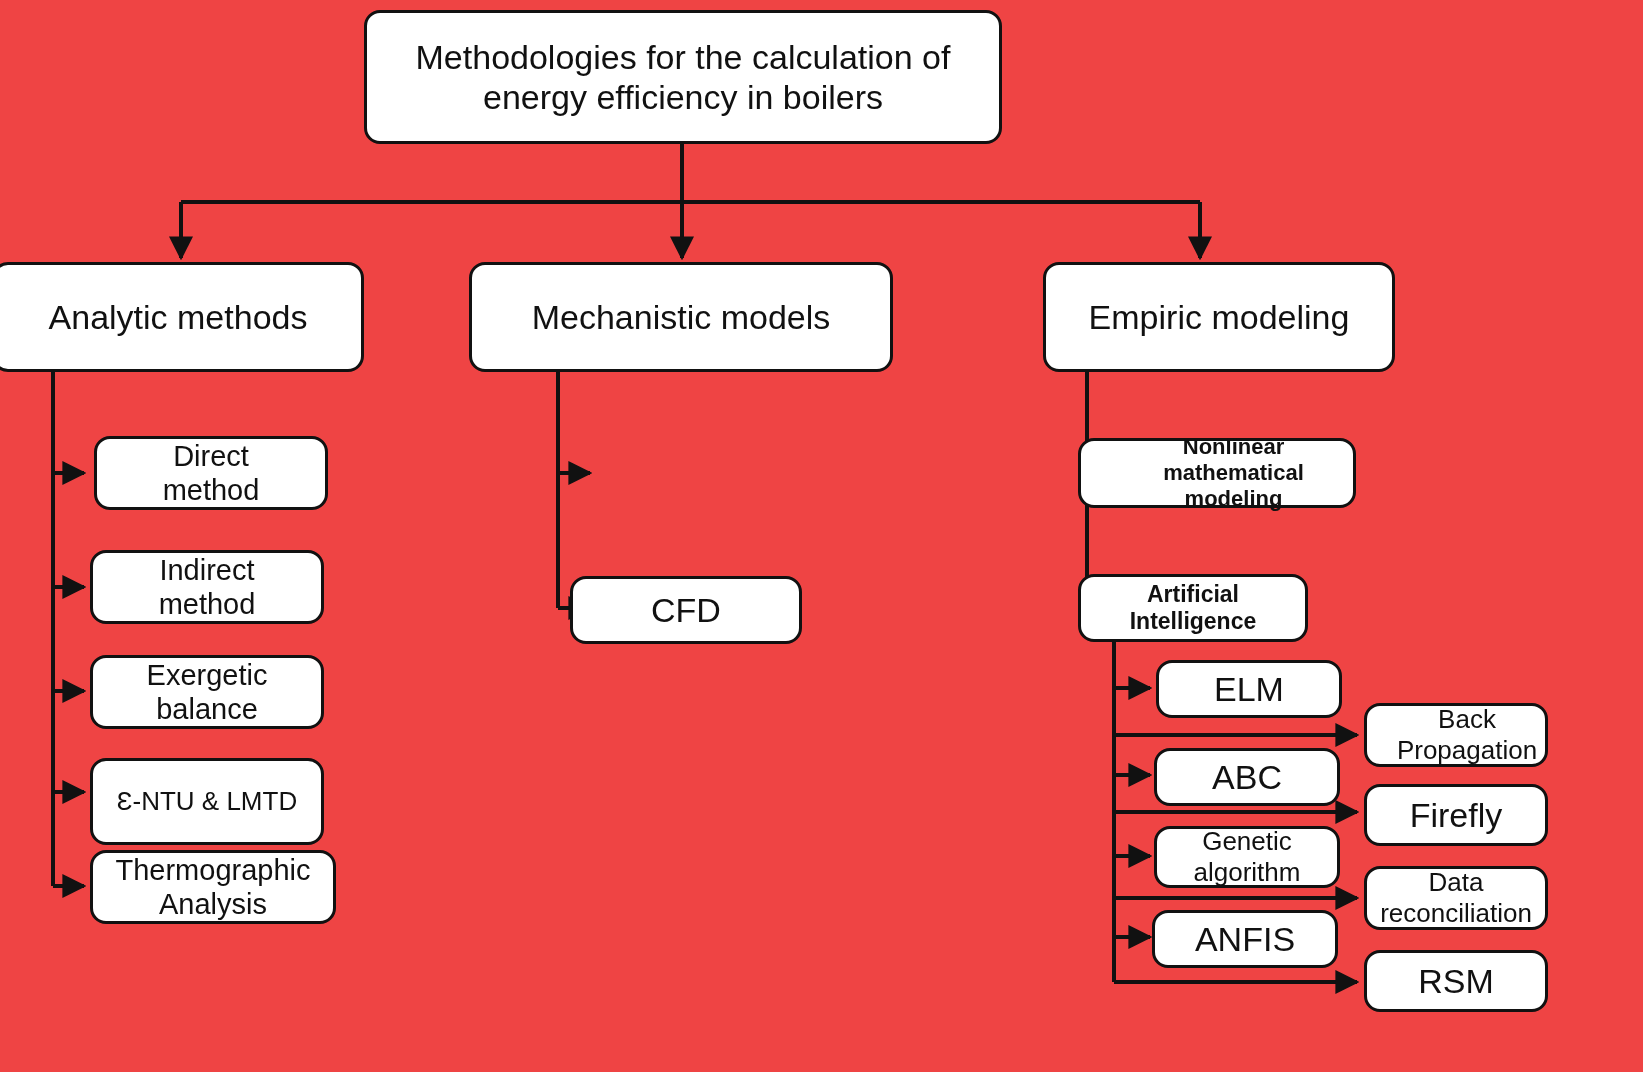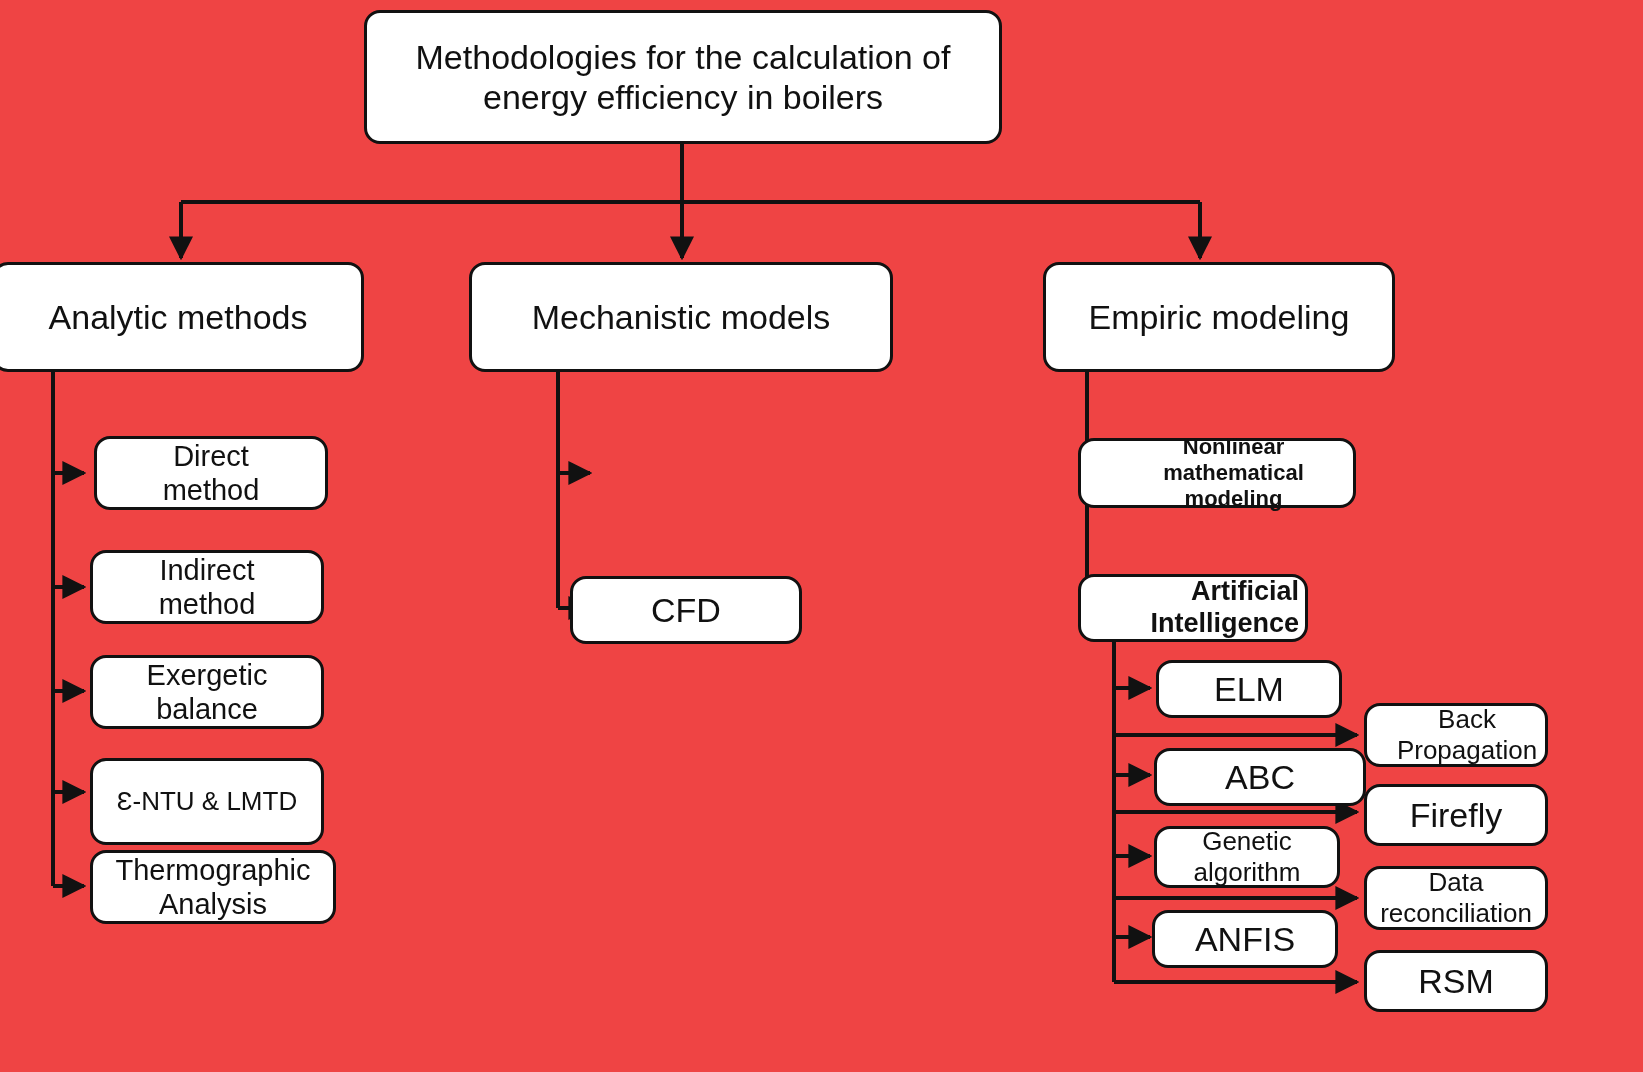--- a/index.html
+++ b/index.html
@@ -41,21 +41,21 @@
   .node .label {
     display: block;
     width: 100%;
   }
   .n-title     { font-size: 34px; }
   .n-level2    { font-size: 34px; }
   .n-leaf-lg   { font-size: 34px; }
   .n-leaf-md   { font-size: 29px; }
   .n-leaf-sm   { font-size: 26px; }
   .n-bold      { font-weight: bold; font-size: 22px; padding-left: 39px; }
-  .n-bold-2    { font-weight: bold; font-size: 27px; text-align: right; }
+  .n-bold-2    { font-weight: bold; font-size: 23px; }
 </style>
 </head>
 <body>
 
 <div id="canvas">
 
   <svg id="wires" viewBox="0 0 1643 1072" xmlns="http://www.w3.org/2000/svg">
     <defs>
       <marker id="arrow" viewBox="0 0 10 10" refX="9" refY="5" markerWidth="6" markerHeight="6" orient="auto-start-reverse">
         <path d="M 0 0 L 10 5 L 0 10 z" fill="#111111"></path>
@@ -145,21 +145,21 @@
   </div>
 
   <div class="node n-bold-2" style="left:1078px; top:574px; width:230px; height:68px;">
     <span class="label">Artificial<br>Intelligence</span>
   </div>
 
   <div class="node n-leaf-lg" style="left:1156px; top:660px; width:186px; height:58px;">
     <span class="label">ELM</span>
   </div>
 
-  <div class="node n-leaf-lg" style="left:1154px; top:748px; width:212px; height:58px;">
+  <div class="node n-leaf-lg" style="left:1154px; top:748px; width:186px; height:58px;">
     <span class="label">ABC</span>
   </div>
 
   <div class="node n-leaf-sm" style="left:1154px; top:826px; width:186px; height:62px;">
     <span class="label">Genetic<br>algorithm</span>
   </div>
 
   <div class="node n-leaf-lg" style="left:1152px; top:910px; width:186px; height:58px;">
     <span class="label">ANFIS</span>
   </div>

